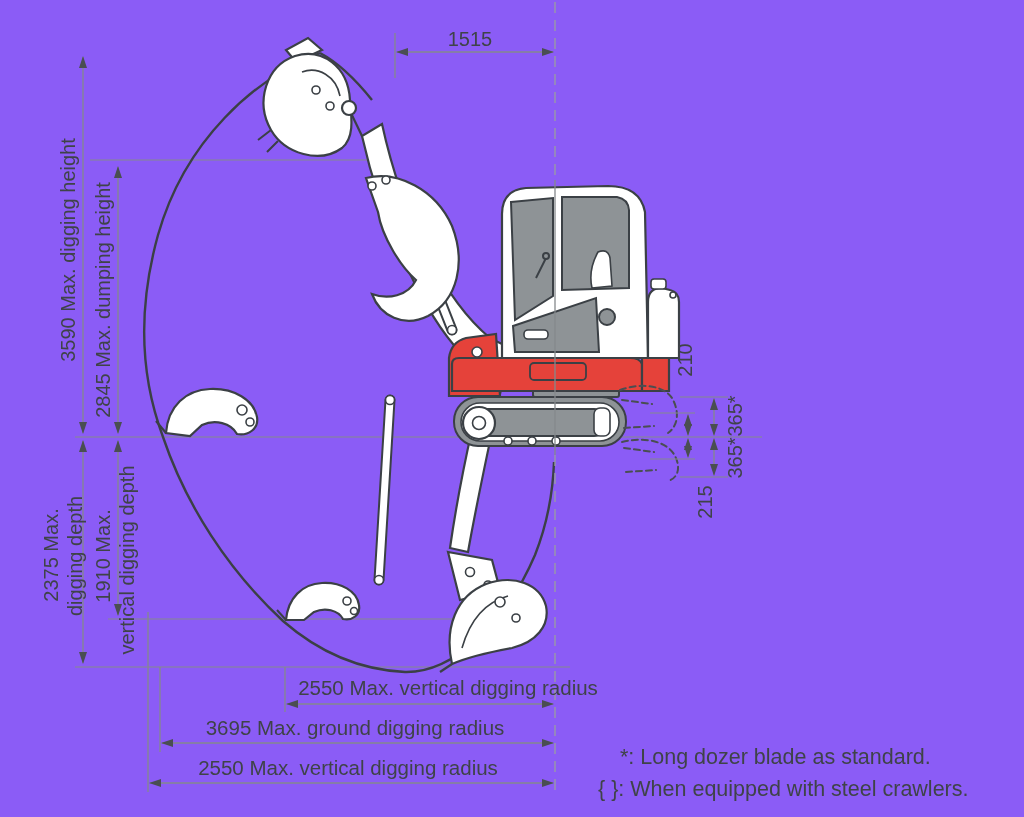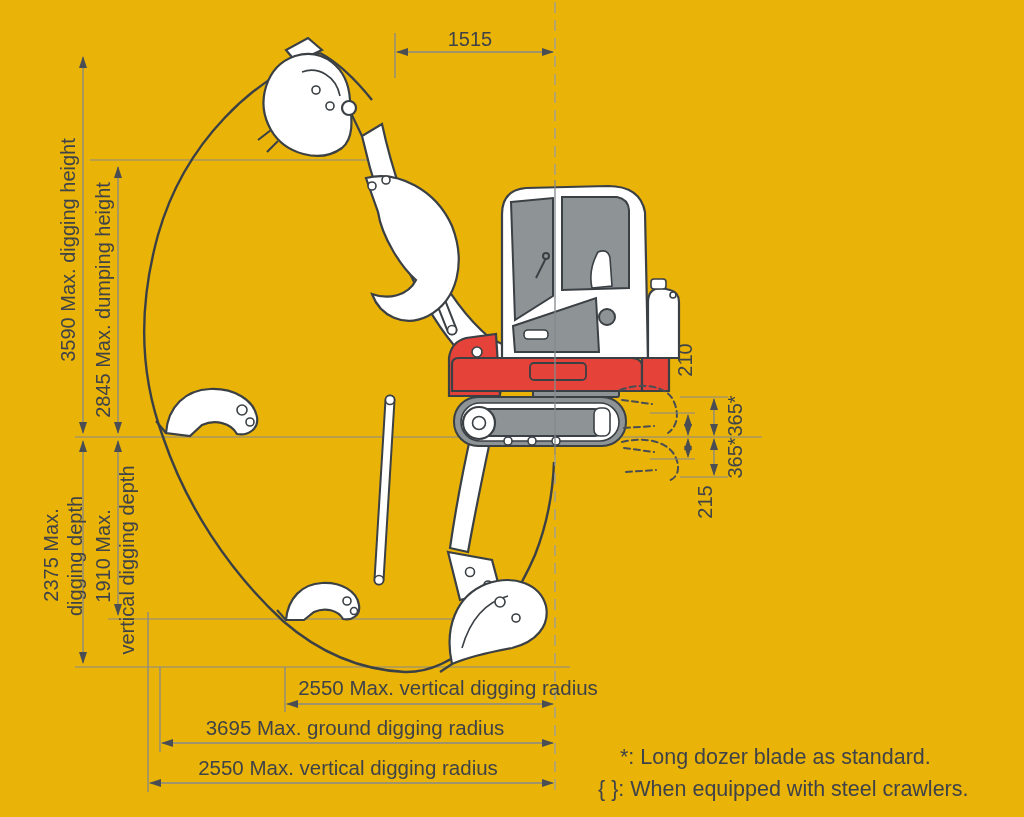--- a/index.html
+++ b/index.html
@@ -3,21 +3,21 @@
 <meta charset="utf-8">
 <style>
   :root{
     --machine-red:#e5423a;
     --machine-gray:#8e9396;
     --outline:#3b4045;
     --dimension-line:#85898c;
     --text-color:#3f4348;
   }
   html,body{margin:0;padding:0;background:#ffffff;}
-  #stage{position:relative;width:1024px;height:817px;background:#eab308;overflow:hidden;
+  #stage{position:relative;width:1024px;height:817px;background:#8b5cf6;overflow:hidden;
          font-family:"Liberation Sans",sans-serif;}
   svg text{fill:var(--text-color);font-family:"Liberation Sans",sans-serif;}
   .dimline{stroke:var(--dimension-line);stroke-width:1.3;fill:none;}
   .refline{stroke:var(--dimension-line);stroke-width:1.1;fill:none;}
   .outline{stroke:var(--outline);stroke-width:2.2;fill:#ffffff;}
   .thin{stroke:var(--outline);stroke-width:1.6;fill:#ffffff;}
   .grayfill{stroke:var(--outline);stroke-width:2;fill:var(--machine-gray);}
   .redfill{stroke:var(--outline);stroke-width:2.2;fill:var(--machine-red);}
   .envelope{stroke:var(--outline);stroke-width:2.4;fill:none;}
   .dashed{stroke:#4a4e52;stroke-width:2;fill:none;stroke-dasharray:6 4;stroke-linecap:round;}

